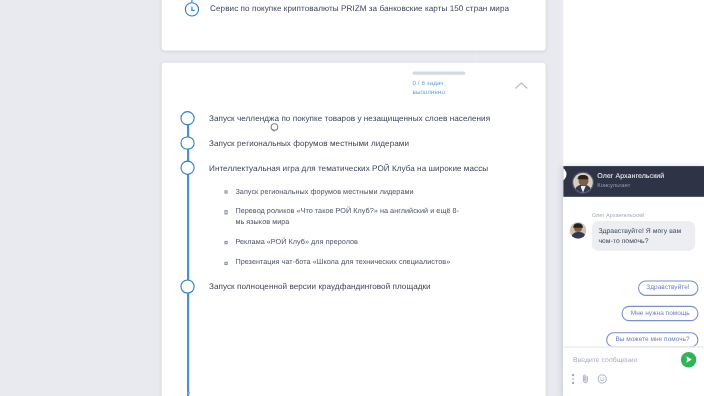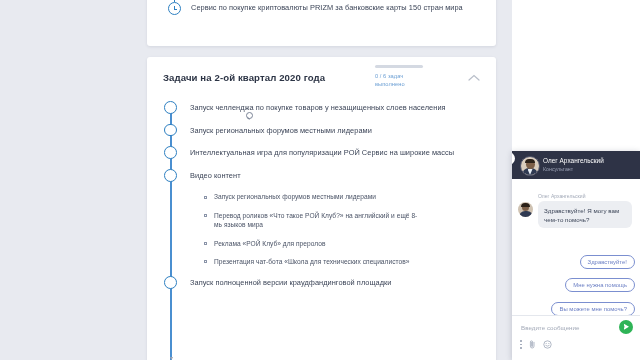--- a/index.html
+++ b/index.html
@@ -456,21 +456,20 @@
 
   <div class="card" id="card-top">
 
     <div class="top-connector"></div>
     <div class="clock-icon"></div>
     <div class="top-card-text">Сервис по покупке криптовалюты PRIZM за банковские карты 150 стран мира</div>
   </div>
 
   <div class="card" id="card-main">
 
-    <div class="card-title">Задачи на 2-ой квартал 2020 года</div>
 
     <div class="progress-wrap">
       <div class="progress-track">
         <div class="progress-fill" style="width: 0%;"></div>
       </div>
       <div class="progress-label">
         <div>0 / 6 задач</div>
         <div>выполнено</div>
       </div>
     </div>
@@ -490,27 +489,23 @@
       </div>
 
 
       <div class="tl-item">
         <div class="tl-dot"></div>
         <div class="tl-text">Запуск региональных форумов местными лидерами</div>
       </div>
 
       <div class="tl-item">
         <div class="tl-dot"></div>
-        <div class="tl-text">Интеллектуальная игра для популяризации РОЙ Сервис на широкие массы</div>
-      </div>
-
-      <div class="tl-item">
-        <div class="tl-dot"></div>
-        <div class="tl-text">Видео контент</div>
-      </div>
+        <div class="tl-text">Интеллектуальная игра для тематических РОЙ Клуба на широкие массы</div>
+      </div>
+
 
       <div class="sub-list">
         <div class="sub-item">
           <span class="sub-bullet"></span>
           <div class="sub-text">Запуск региональных форумов местными лидерами</div>
         </div>
         <div class="sub-item">
           <span class="sub-bullet"></span>
           <div class="sub-text">Перевод роликов «Что такое РОЙ Клуб?» на английский и ещё 8-мь языков мира</div>
         </div>

